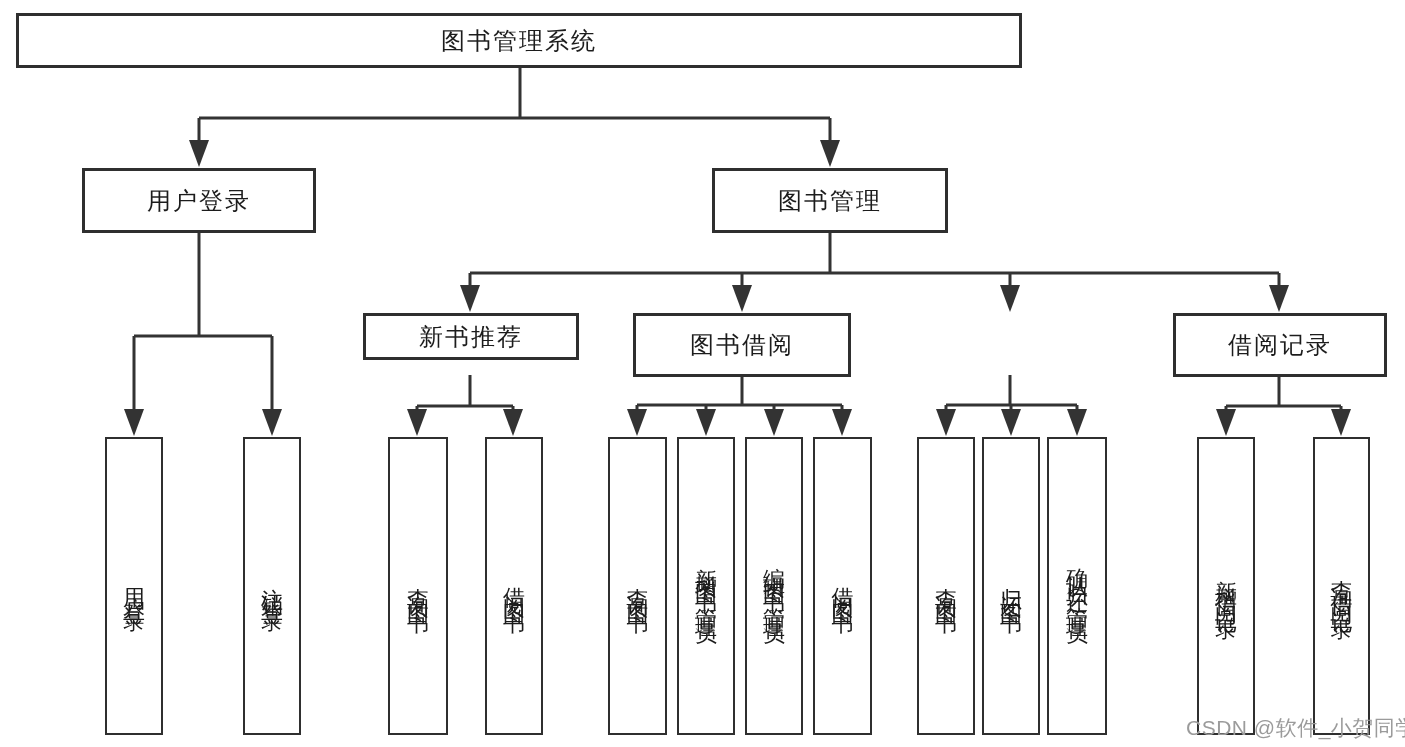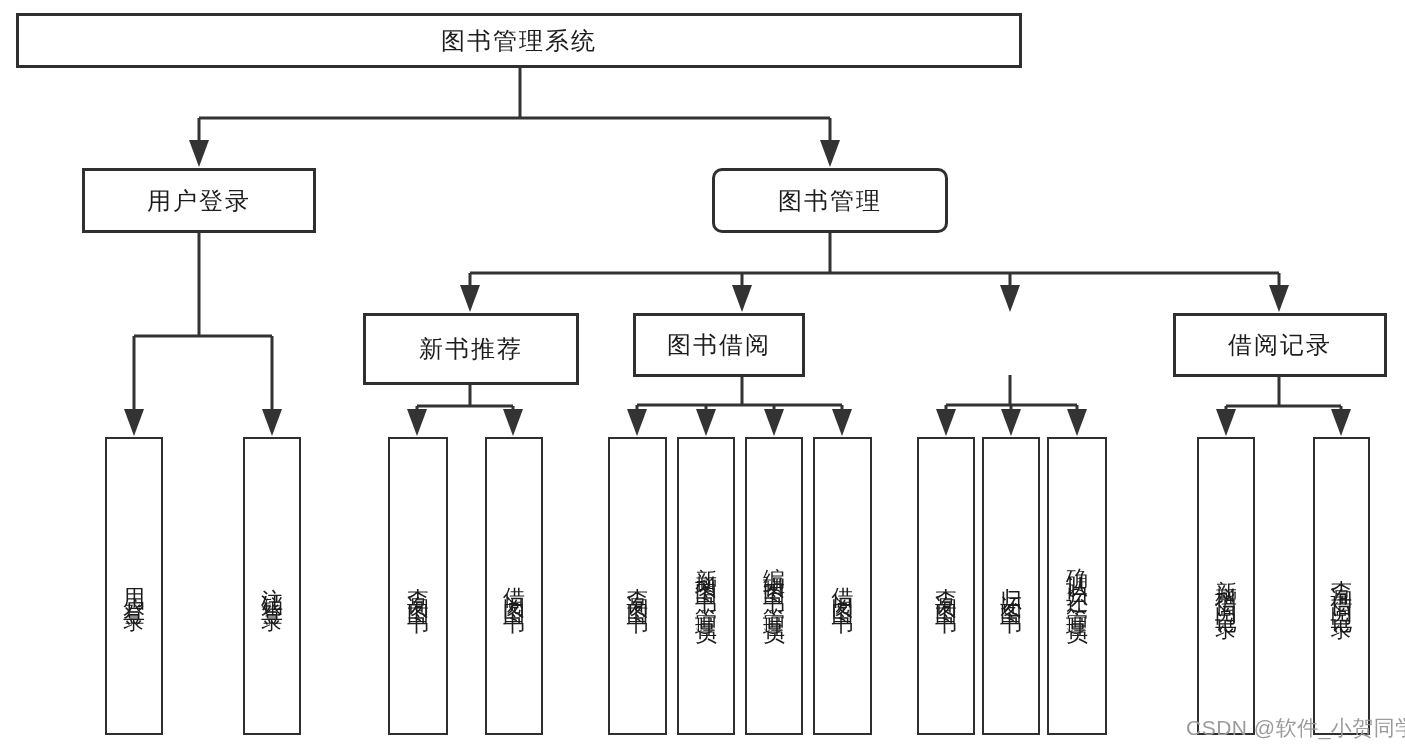--- a/index.html
+++ b/index.html
@@ -103,28 +103,28 @@
     </g>
   </svg>
 
   <div class="node hbox" style="left:16px; top:13px; width:1006px; height:55px;">
     <span>图书管理系统</span>
   </div>
 
   <div class="node hbox" style="left:82px; top:168px; width:234px; height:65px;">
     <span>用户登录</span>
   </div>
-  <div class="node hbox" style="left:712px; top:168px; width:236px; height:65px;border-radius:10px;">
+  <div class="node hbox" style="left:712px; top:168px; width:236px; height:65px;">
     <span>图书管理</span>
   </div>
 
-  <div class="node hbox" style="left:363px; top:313px; width:216px; height:72px;">
+  <div class="node hbox" style="left:363px; top:313px; width:216px; height:47px;">
     <span>新书推荐</span>
   </div>
-  <div class="node hbox" style="left:633px; top:313px; width:172px; height:64px;">
+  <div class="node hbox" style="left:633px; top:313px; width:218px; height:64px;">
     <span>图书借阅</span>
   </div>
   <div class="node hbox" style="left:1173px; top:313px; width:214px; height:64px;">
     <span>借阅记录</span>
   </div>
 
   <div class="node vbox" style="left:105px; top:437px; width:58px; height:298px;">
     <span class="vtext">用户登录</span>
   </div>
   <div class="node vbox" style="left:243px; top:437px; width:58px; height:298px;">

